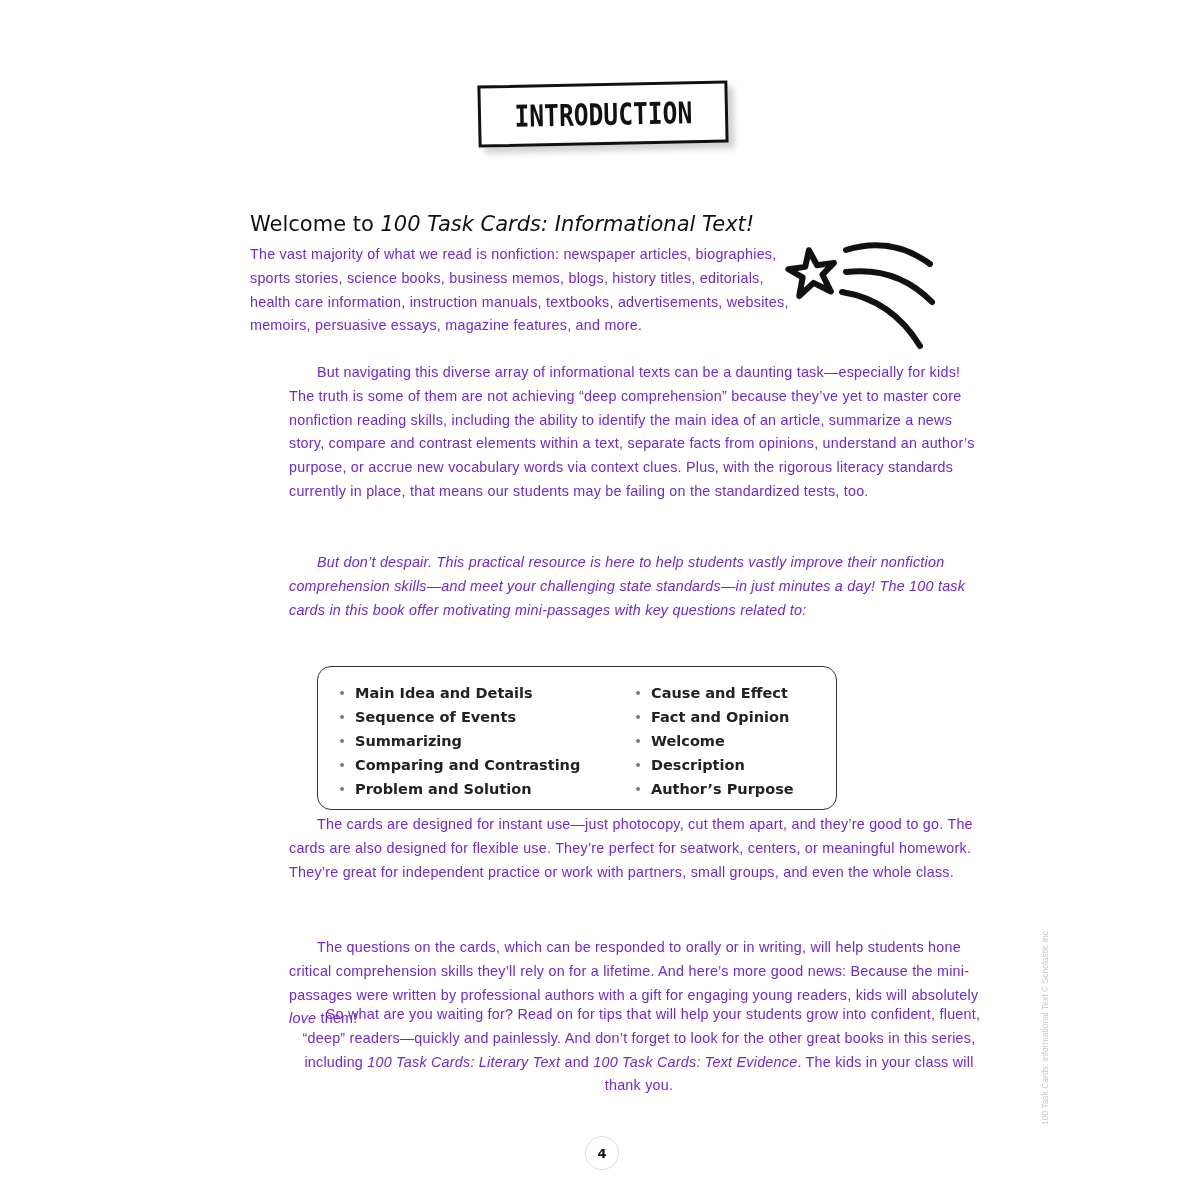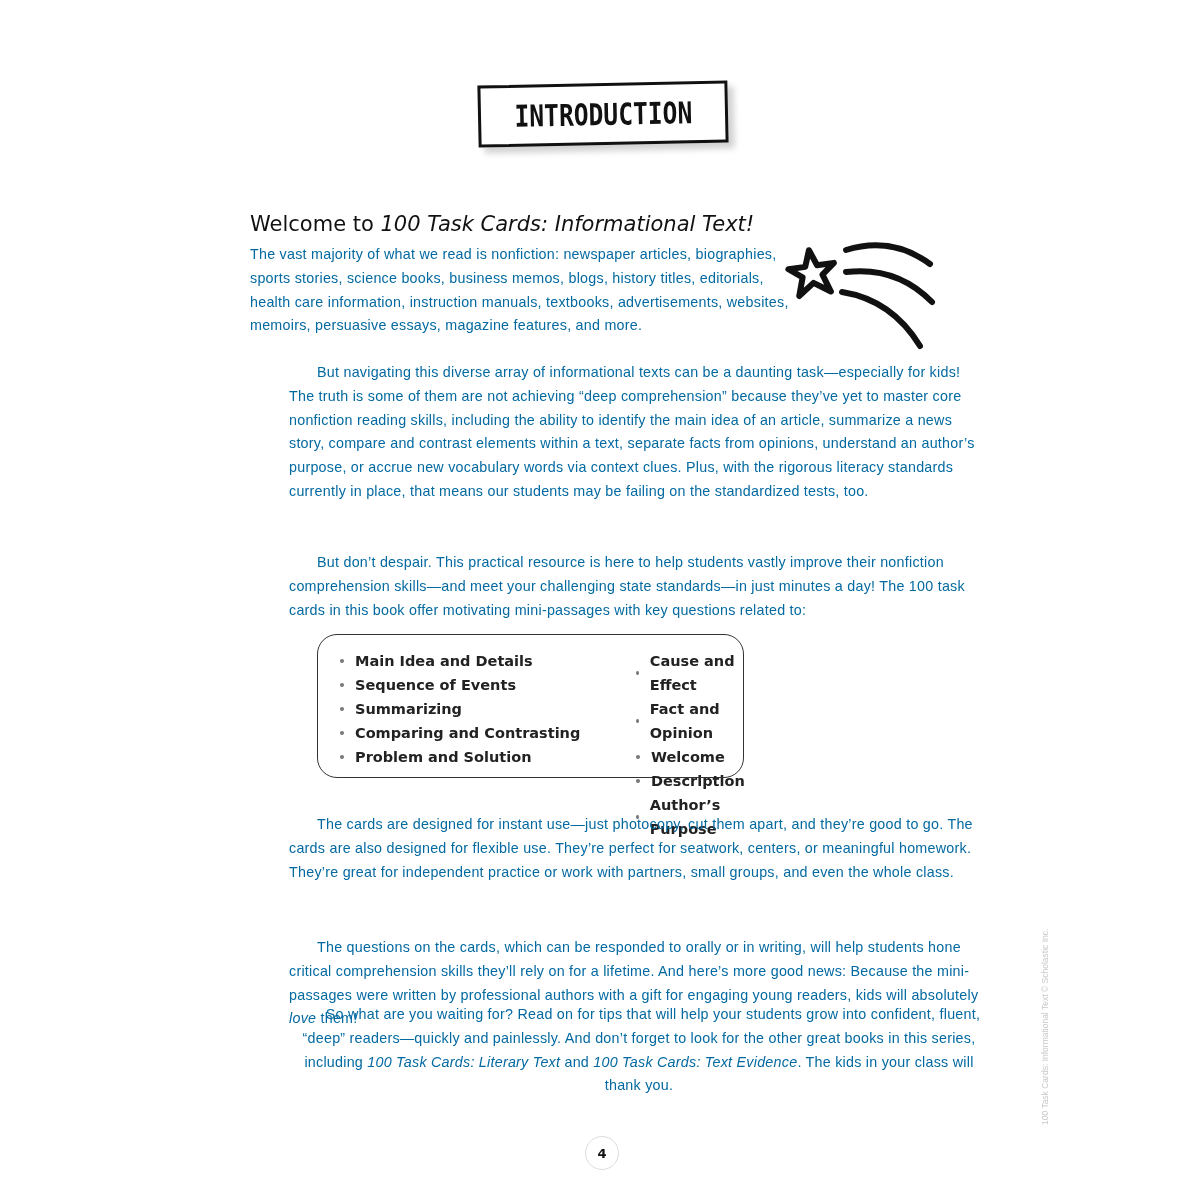--- a/index.html
+++ b/index.html
@@ -16,32 +16,32 @@
     letter-spacing:0px; color:#111; transform:scaleX(0.82);
   }
   .heading {
     position:absolute; left:250px; top:198px; font-size:21px; color:#111; font-weight:normal;
     font-family:"DejaVu Sans", sans-serif;
   }
   .heading i { font-style:italic; }
   .star { position:absolute; left:782px; top:236px; width:160px; height:120px; }
   .para {
     position:absolute; left:250px; width:700px; font-size:14.3px; line-height:23.8px;
-    color:#0369a1; margin:0; font-family:"Liberation Sans", sans-serif; letter-spacing:0.25px;
+    color:#6d28d9; margin:0; font-family:"Liberation Sans", sans-serif; letter-spacing:0.25px;
   }
   .para.indent { text-indent:28px;margin-left:39px; }
   .p1 { top:243px; width:540px; }
   .p2 { top:361px; }
-  .p3 { top:551px; }
+  .p3 { top:551px;font-style:italic; }
   .p4 { top:813px; }
   .p5 { top:936px; }
   .p6 { top:1003px;text-align:center; }
   .skills-box {
-    position:absolute; left:317px; top:634px; width:427px; height:144px;
-    border:1.5px solid #333; border-radius:20px; box-sizing:border-box;
+    position:absolute; left:317px; top:666px; width:520px; height:144px;
+    border:1.5px solid #333; border-radius:14px; box-sizing:border-box;
   }
   .skills-col { position:absolute; top:14px; list-style:none; margin:0; padding:0; }
   .skills-col.left { left:22px; }
   .skills-col.right { left:318px; }
   .skills-col li { font-size:14.5px; line-height:24px; font-weight:bold; color:#222; font-family:"DejaVu Sans", sans-serif; display:flex; align-items:center; }
   .bullet { display:inline-block; width:4px; height:4px; background:#777; border-radius:50%; margin-right:11px; }
   .page-num {
     position:absolute; left:585px; top:1136px; width:32px; height:32px; border-radius:50%;
     border:1px solid #ddd; display:flex; align-items:center; justify-content:center;
     font-weight:bold; font-size:13px; color:#111;

